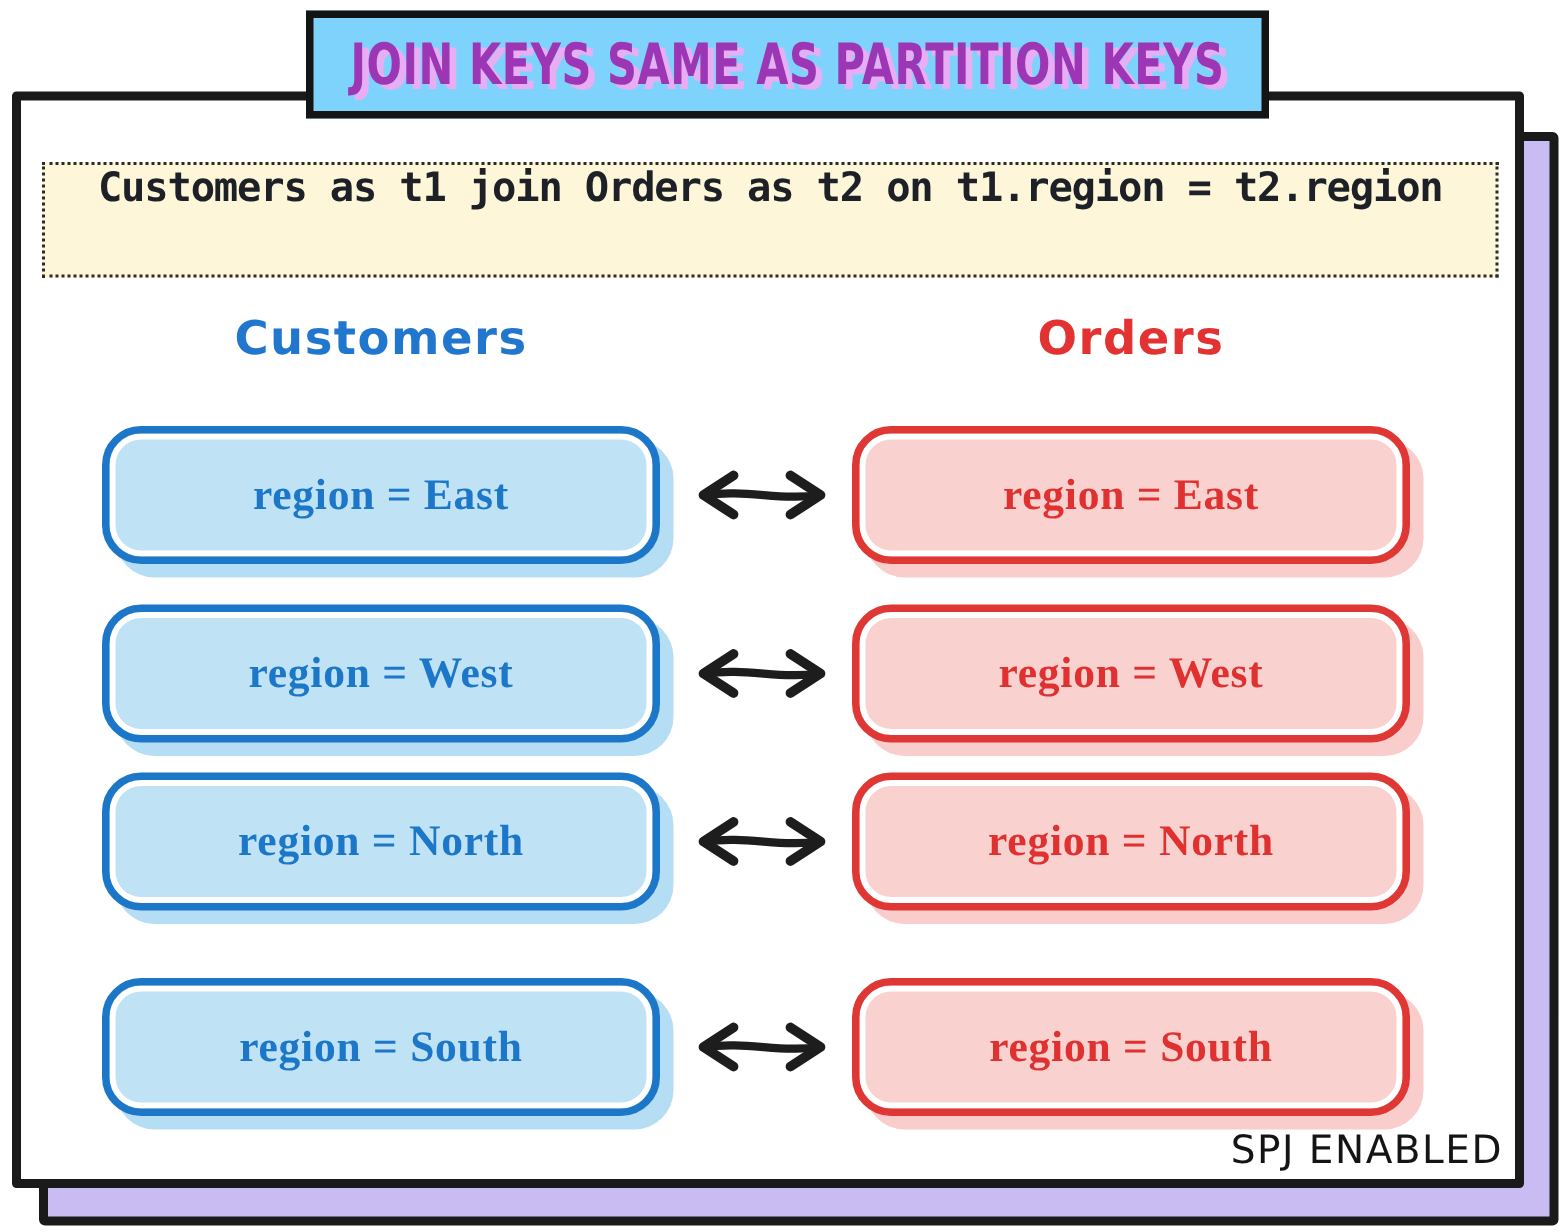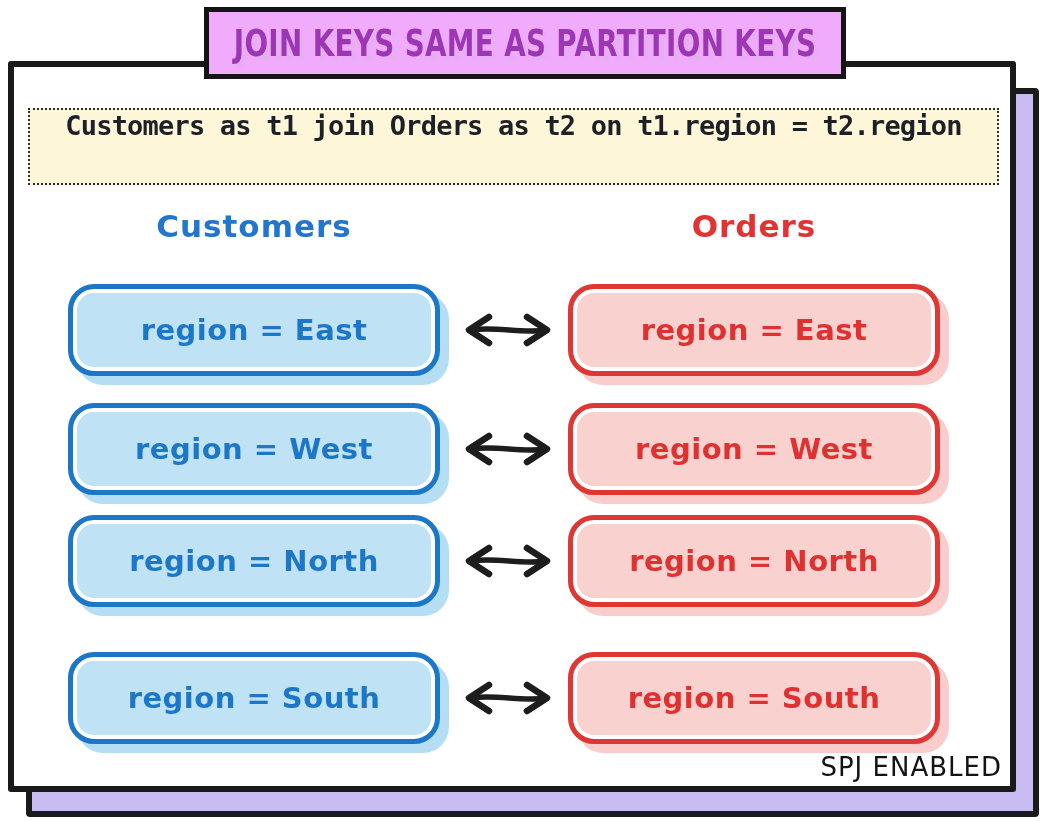--- a/index.html
+++ b/index.html
@@ -15,21 +15,21 @@
 
   
   .card {
     position:absolute; left:8px; top:61px; width:1008px; height:731px;
     background:#ffffff; border:6px solid #1a1a1a; border-radius:3px;
   }
 
   
   .title-banner {
     position:absolute; left:204px; top:7px; width:642px; height:72px;
-    background:#f0abfc; border:5px solid #141414; z-index:5;
+    background:#7dd3fc; border:5px solid #141414; z-index:5;
     display:flex; align-items:center; justify-content:center;
   }
   .title-text {
     font-size:38px; font-weight:bold; color:#9c36b5; letter-spacing:0.5px;
     white-space:nowrap; transform:scaleX(0.73); transform-origin:center;
     text-shadow:6px 3px 0 #e7aef3;
   }
 
   
   .query-box {
@@ -46,21 +46,21 @@
   .col-header { position:absolute; top:141px; width:372px; text-align:center;
                 font-size:31px; font-weight:bold; letter-spacing:1px; }
   .col-header.customers { left:54px; color:#2176ce; }
   .col-header.orders    { left:554px; color:#e23232; }
 
   
   .join-row { position:absolute; left:0; width:996px; height:96px; }
   .pbox {
     position:absolute; top:0; width:372px; height:92px;
     border-radius:26px; display:flex; align-items:center; justify-content:center;
-    font-size:29px; font-weight:bold; letter-spacing:0.5px;
+    font-size:29px; font-weight:bold; letter-spacing:0.5px;font-family:Liberation Serif, serif;
   }
   .pbox.blue {
     left:54px; background:#bfe2f5; border:5px solid #1d77c9; color:#1d77c9;
     box-shadow:9px 9px 0 #b5ddf4, inset 0 0 0 4px #ffffff;
   }
   .pbox.red {
     left:554px; background:#f9d2d0; border:5px solid #df3734; color:#df3130;
     box-shadow:9px 9px 0 #f8cdcb, inset 0 0 0 4px #ffffff;
   }
   .arrow-wrap {

